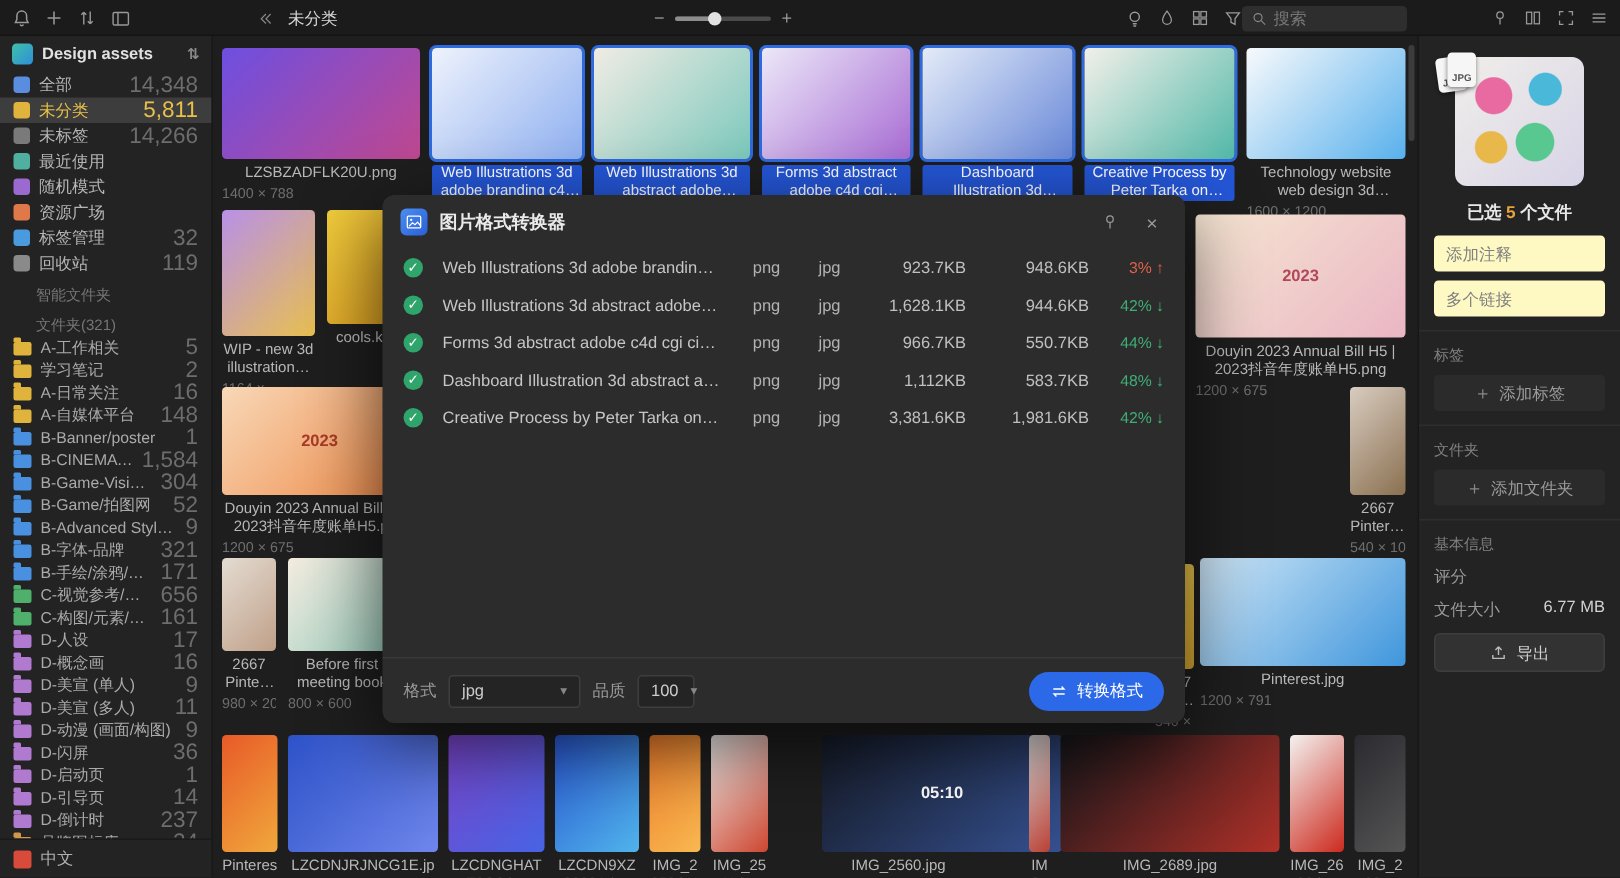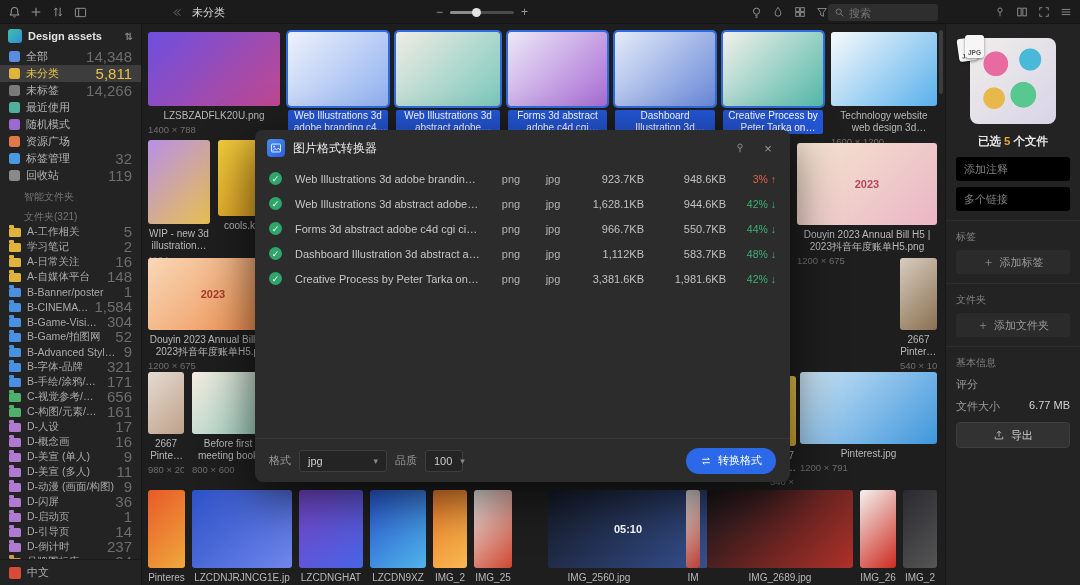--- a/index.html
+++ b/index.html
@@ -50,21 +50,21 @@
   .card.sel .thumb{box-shadow:0 0 0 2px #2e6be0}
   .ov{position:absolute;inset:0;display:flex;align-items:center;justify-content:center;font-weight:bold;font-size:11px;pointer-events:none}
   .card-label{margin-top:4px;font-size:10px;line-height:12px;color:#b8b8b8;text-align:center;display:-webkit-box;-webkit-line-clamp:2;-webkit-box-orient:vertical;overflow:hidden;word-break:break-word}
   .card.sel .card-label{background:#2456d6;color:#fff;border-radius:2px;padding:0 2px}
   .card-dims{font-size:9.5px;color:#6e6e6e;margin-top:2px;white-space:nowrap;overflow:hidden}
 
   
   .modal{position:absolute;left:255px;top:130px;width:535px;height:352px;background:#2c2c2c;border-radius:8px;box-shadow:0 14px 50px rgba(0,0,0,.65);z-index:100;display:flex;flex-direction:column;overflow:hidden}
   .m-header{height:36px;display:flex;align-items:center;gap:8px;padding:0 12px}
   .m-icon{width:18px;height:18px;border-radius:4px;background:linear-gradient(135deg,#4a8ef0,#2b5fd9);display:flex;align-items:center;justify-content:center;flex:none}
-  .m-title{color:#eaeaea;font-size:12px;font-weight:normal;flex:1}
+  .m-title{color:#eaeaea;font-size:12px;font-weight:bold;flex:1}
   .m-hbtn{width:20px;height:20px;display:flex;align-items:center;justify-content:center;color:#9a9a9a;font-size:13px;cursor:pointer}
   .m-grid{display:grid;grid-template-columns:26px 1fr 42px 42px 70px 82px 50px;align-items:center;padding:0 14px}
   .m-cols{height:24px;color:#858585;font-size:10px;border-bottom:1px solid #383838}
   .m-row{height:25px;color:#c6c6c6;font-size:11px}
   .a-c{text-align:center}.a-r{text-align:right}
   .m-check{width:13px;height:13px;border-radius:50%;background:#2fa56b;color:#fff;font-size:9px;display:flex;align-items:center;justify-content:center}
   .m-name{white-space:nowrap;overflow:hidden;text-overflow:ellipsis;padding-right:10px}
   .m-fmt{color:#b2b2b2}
   .m-size{color:#c0c0c0}
   .m-delta{font-size:10.5px}
@@ -84,21 +84,21 @@
     radial-gradient(circle at 30% 30%, #e86aa0 0 14%, transparent 15%),
     radial-gradient(circle at 70% 25%, #4ab8d8 0 12%, transparent 13%),
     radial-gradient(circle at 62% 66%, #58c890 0 16%, transparent 17%),
     radial-gradient(circle at 28% 70%, #e8b84a 0 12%, transparent 13%),
     linear-gradient(135deg,#f0eee9,#d8d4e8)}
   .jpg-badge{position:absolute;width:19px;height:23px;background:#f6f6f6;border-radius:3px;display:flex;align-items:flex-end;justify-content:center;font-size:6.5px;font-weight:bold;color:#555;padding-bottom:2px;box-shadow:0 1px 3px rgba(0,0,0,.45)}
   .jb1{left:2px;top:6px;transform:rotate(-8deg)}
   .jb2{left:9px;top:3px}
   .sel-line{text-align:center;margin:4px 0 8px;color:#e8e8e8;font-size:11.5px;font-weight:bold}
   .sel-count{color:#e8a33c;margin:0 3px}
-  .note-box{background:#000000;border-radius:3px;height:24px;display:flex;align-items:center;padding:0 8px;color:#808080;font-size:11px;margin-bottom:6px;cursor:text}
+  .note-box{background:#fef9c3;border-radius:3px;height:24px;display:flex;align-items:center;padding:0 8px;color:#808080;font-size:11px;margin-bottom:6px;cursor:text}
   .sep{height:1px;background:#2e2e2e;margin:9px -10px}
   .ins-h{color:#808080;font-size:10px;margin:2px 0 6px}
   .add-btn{background:#2b2b2b;border-radius:3px;height:24px;display:flex;align-items:center;justify-content:center;gap:5px;color:#9a9a9a;font-size:11px;cursor:pointer}
   .add-btn .plus{font-size:12px;color:#8a8a8a}
   .info-row{display:flex;justify-content:space-between;font-size:11px;color:#9a9a9a;margin:7px 0}
   .info-val{color:#d2d2d2}
   .export-btn{margin-top:8px;height:26px;background:#323232;border:1px solid #3e3e3e;border-radius:4px;display:flex;align-items:center;justify-content:center;gap:6px;color:#cfcfcf;font-size:11px;cursor:pointer;width:100%}
 </style>
 </head>
 <body>

